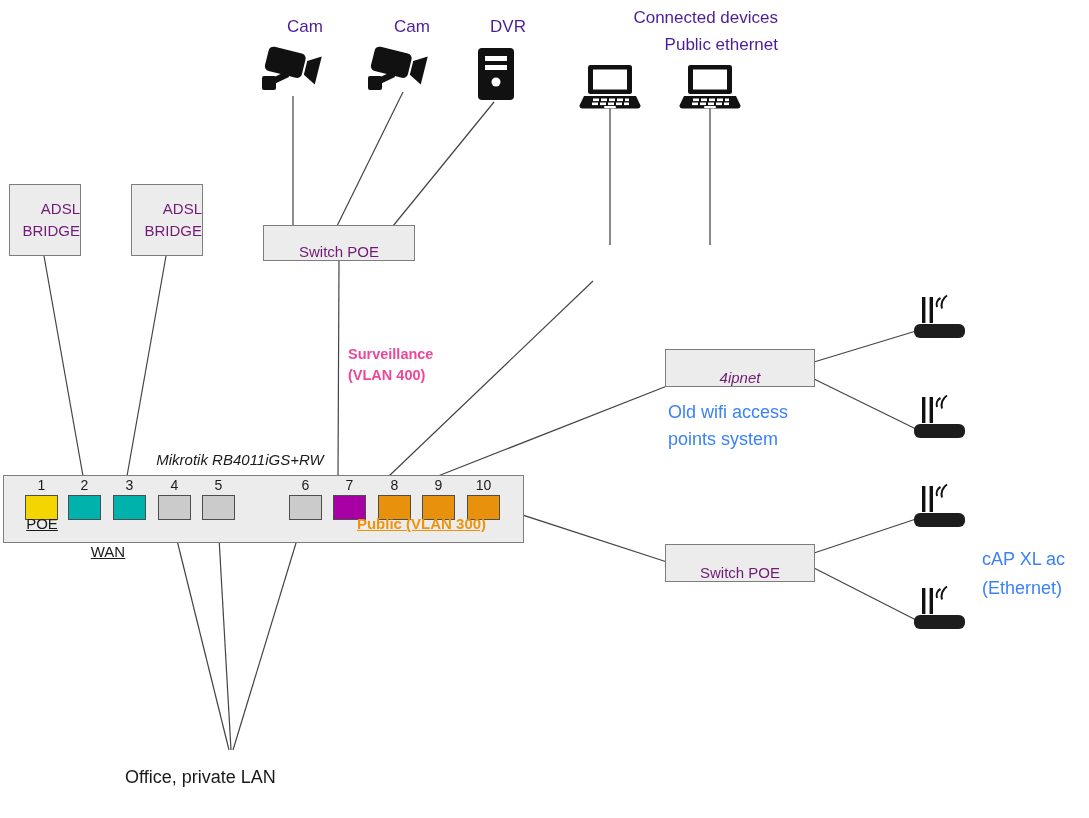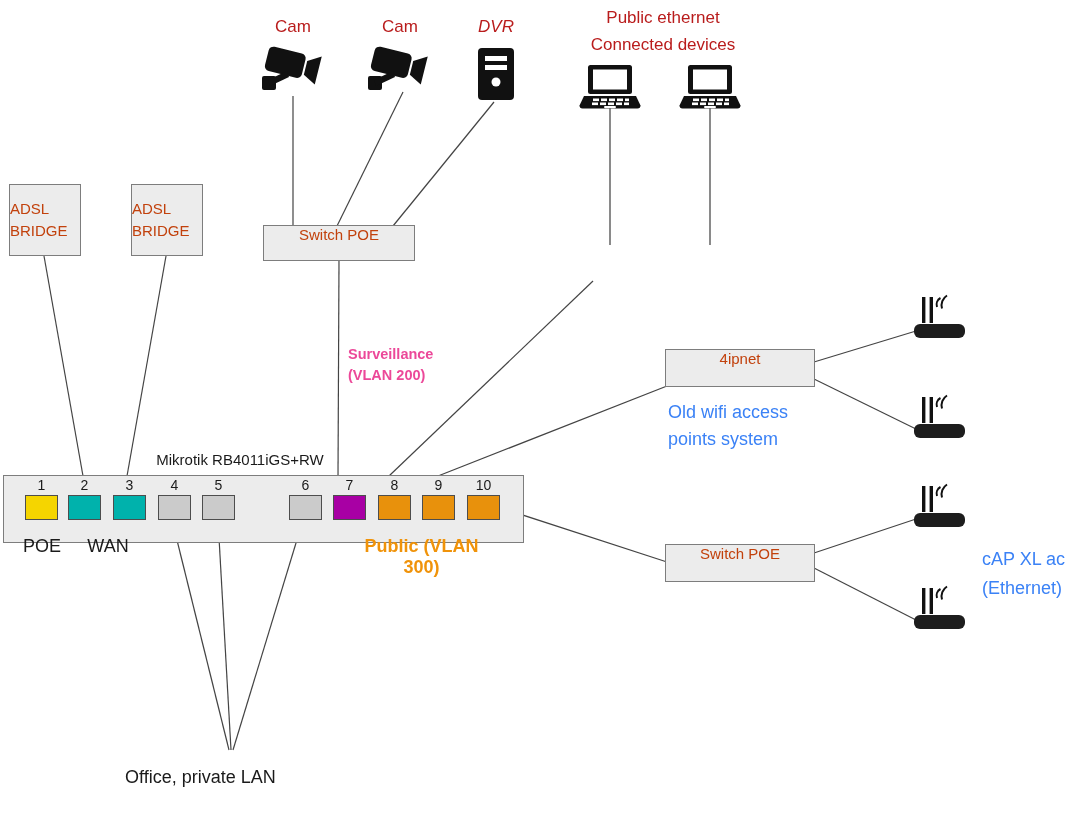--- a/index.html
+++ b/index.html
@@ -2,41 +2,41 @@
 <html><head>
 <meta charset="utf-8">
 <style>
   * { margin:0; padding:0; box-sizing:border-box; }
   body { font-family:"Liberation Sans", sans-serif; background:#fff; }
   #canvas { position:relative; width:1089px; height:818px; background:#fff; overflow:hidden; color:#1a1a1a; }
   #wires { position:absolute; left:0; top:0; width:1089px; height:818px; }
 
   .box {
     position:absolute; background:#ececec; border:1px solid #7d7d7d;
-    display:flex; align-items:flex-start; justify-content:center;
-    font-size:15px; color:#c2410c; text-align:center;
+    display:flex; align-items:flex-end; justify-content:center;
+    font-size:15px; color:#701a75; text-align:center;
   }
   .box2line { flex-direction:column; line-height:22px; }
 
-  .caption { position:absolute; font-size:17px; color:#b91c1c; text-align:center; }
+  .caption { position:absolute; font-size:17px; color:#4c1d95; text-align:right; }
   .note { position:absolute; font-size:18px; line-height:27px; color:#3b82f6; }
 
   
   #router { position:absolute; left:3px; top:475px; width:521px; height:68px;
             background:#ececec; border:1px solid #7d7d7d; }
   #router-title { position:absolute; left:60px; top:451px; width:360px; text-align:center;
-                  font-size:15px; color:#1a1a1a; }
+                  font-size:15px; color:#1a1a1a;font-style:italic; }
   .port { position:absolute; top:1px; width:33px; text-align:center; }
   .port-num { font-size:14px; height:17px; line-height:17px; color:#1a1a1a; }
   .port-square { width:33px; height:25px; border:1px solid #4d4d4d; margin-top:1px; }
   .port-1{left:21px} .port-2{left:64px} .port-3{left:109px} .port-4{left:154px} .port-5{left:198px}
   .port-6{left:285px} .port-7{left:329px} .port-8{left:374px} .port-9{left:418px} .port-10{left:463px}
-  .port-label { position:absolute; top:60px; font-size:18px; color:#1a1a1a; text-align:center; }
+  .port-label { position:absolute; top:39px; font-size:15px; color:#1a1a1a; text-align:center;text-decoration:underline; }
   #label-poe { left:14px; width:48px; }
-  #label-wan { left:75px; width:58px; }
+  #label-wan { left:75px; width:58px;margin-top:28px; }
   #label-public { left:340px; width:155px; font-weight:bold; }
 
   #surveillance-note { position:absolute; left:348px; top:344px; font-size:14.5px;
                        font-weight:bold; line-height:21px; }
   #office-note { position:absolute; left:125px; top:763px; width:220px; text-align:left;
                  font-size:18px; line-height:28px; }
 </style>
 </head>
 <body>
 
@@ -114,56 +114,56 @@
     <use href="#laptop-shape" x="581" y="65"></use>
     <use href="#laptop-shape" x="681" y="65"></use>
     <use href="#ap-shape" x="912" y="295"></use>
     <use href="#ap-shape" x="912" y="395"></use>
     <use href="#ap-shape" x="912" y="484"></use>
     <use href="#ap-shape" x="912" y="586"></use>
   </svg>
 
   <div class="caption" style="left:263px; top:17px; width:60px;">Cam</div>
   <div class="caption" style="left:370px; top:17px; width:60px;">Cam</div>
-  <div class="caption" style="left:466px; top:17px; width:60px;font-style:italic;">DVR</div>
+  <div class="caption" style="left:466px; top:17px; width:60px;">DVR</div>
 
   <div class="caption" style="left:548px; top:4px; width:230px; line-height:27px;">
+    <div>Connected devices</div>
     <div>Public ethernet</div>
-    <div>Connected devices</div>
   </div>
 
   <div class="box box2line" style="left:9px; top:184px; width:72px; height:72px;">
     <div>ADSL</div>
     <div>BRIDGE</div>
   </div>
   <div class="box box2line" style="left:131px; top:184px; width:72px; height:72px;">
     <div>ADSL</div>
     <div>BRIDGE</div>
   </div>
 
   <div class="box" style="left:263px; top:225px; width:152px; height:36px;">Switch POE</div>
 
 
-  <div class="box" style="left:665px; top:349px; width:150px; height:38px;">4ipnet</div>
+  <div class="box" style="left:665px; top:349px; width:150px; height:38px;font-style:italic;">4ipnet</div>
 
   <div class="note" style="left:668px; top:399px;">
     <div>Old wifi access</div>
     <div>points system</div>
   </div>
 
   <div class="box" style="left:665px; top:544px; width:150px; height:38px;">Switch POE</div>
 
   <div class="note" style="left:982px; top:545px; line-height:29px;">
     <div>cAP XL ac</div>
     <div>(Ethernet)</div>
   </div>
 
   <div id="surveillance-note" style="color: #ec4899;">
     <div>Surveillance</div>
-    <div>(VLAN 200)</div>
+    <div>(VLAN 400)</div>
   </div>
 
   <div id="router-title">Mikrotik RB4011iGS+RW</div>
   <div id="router">
     <div id="router-ports">
         <div class="port port-1">
           <div class="port-num">1</div>
           <div class="port-square" style="background: rgb(245, 213, 0);"></div>
         </div>
         <div class="port port-2">

